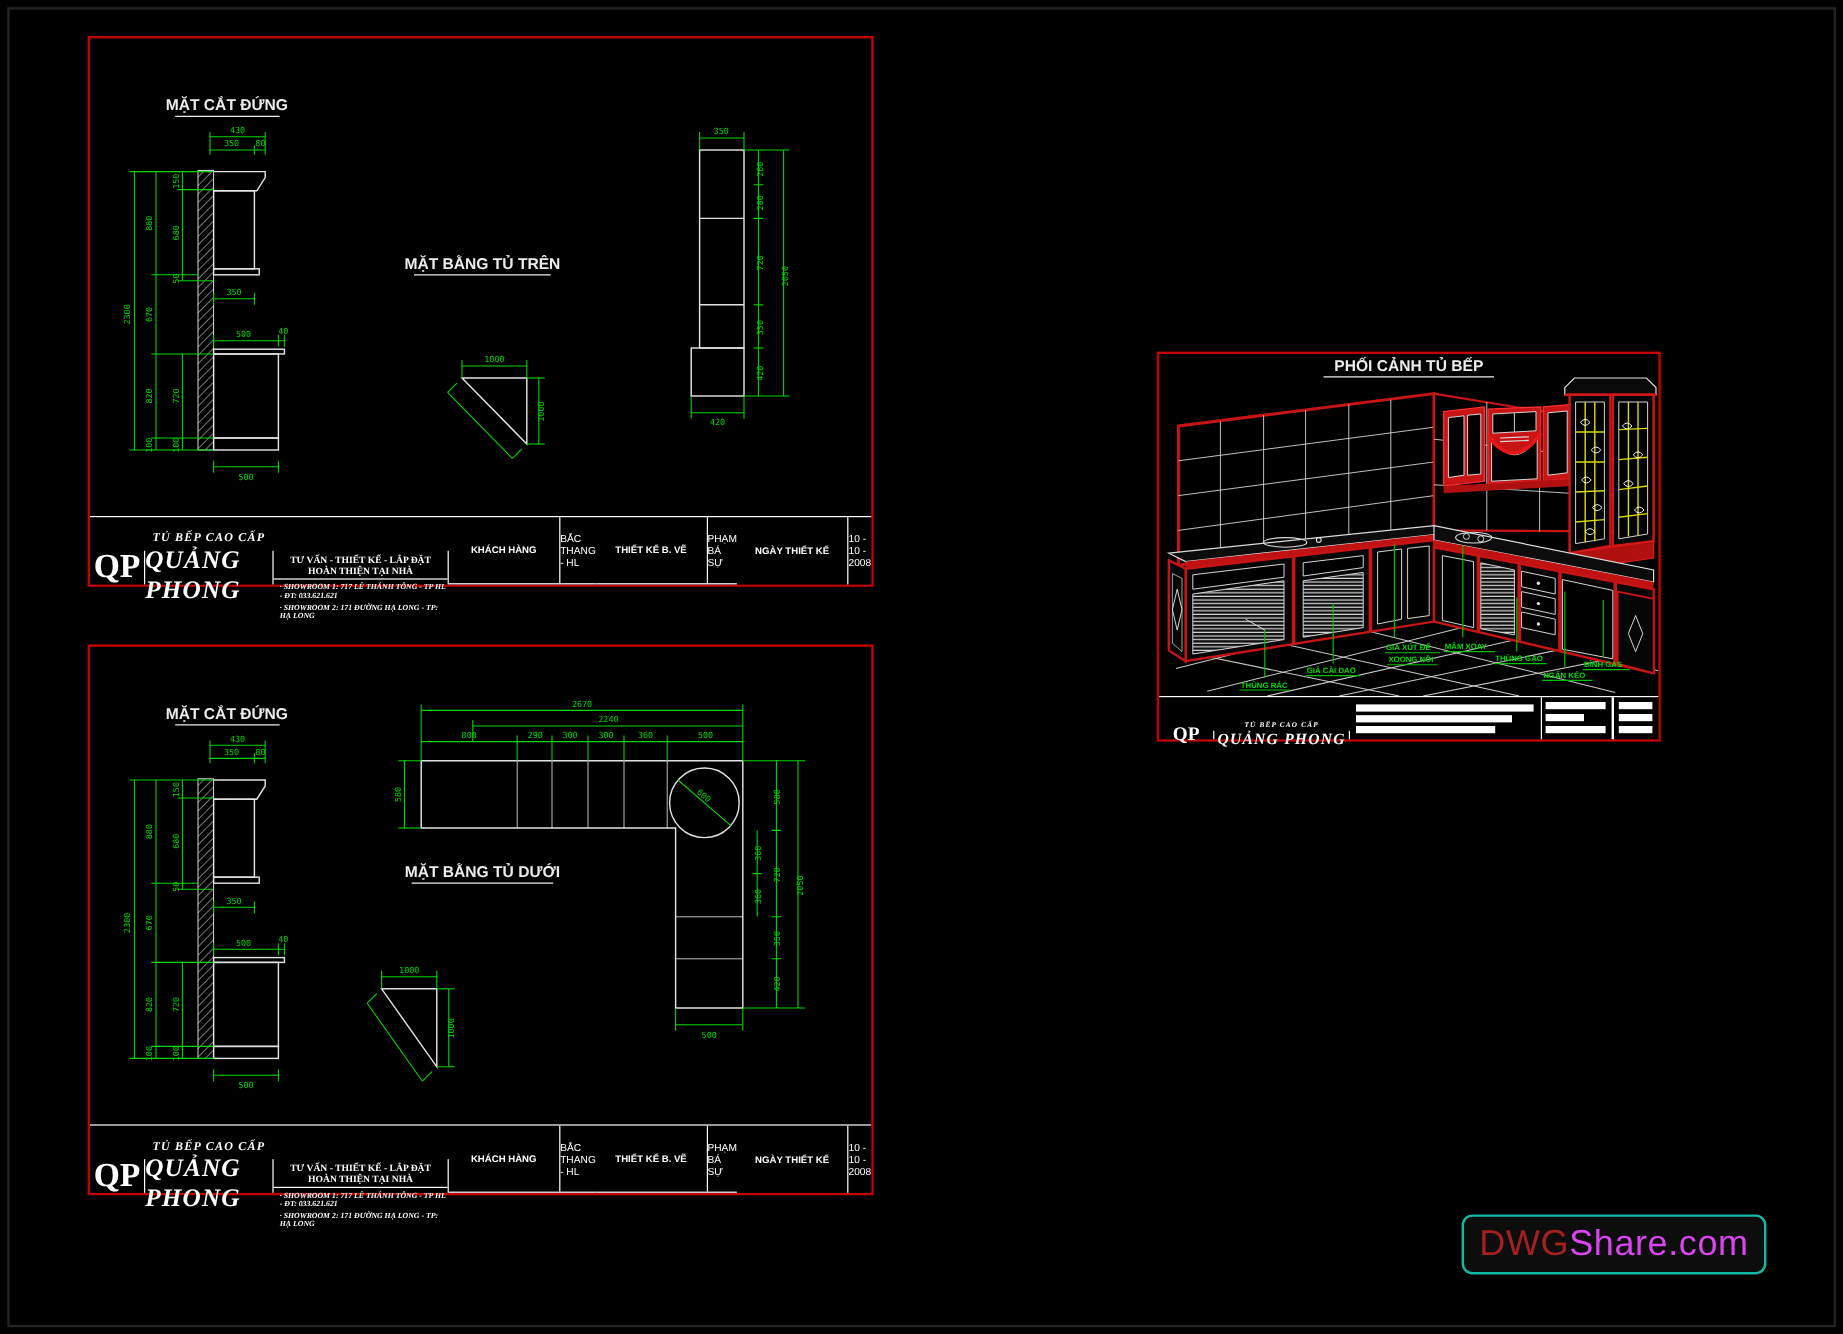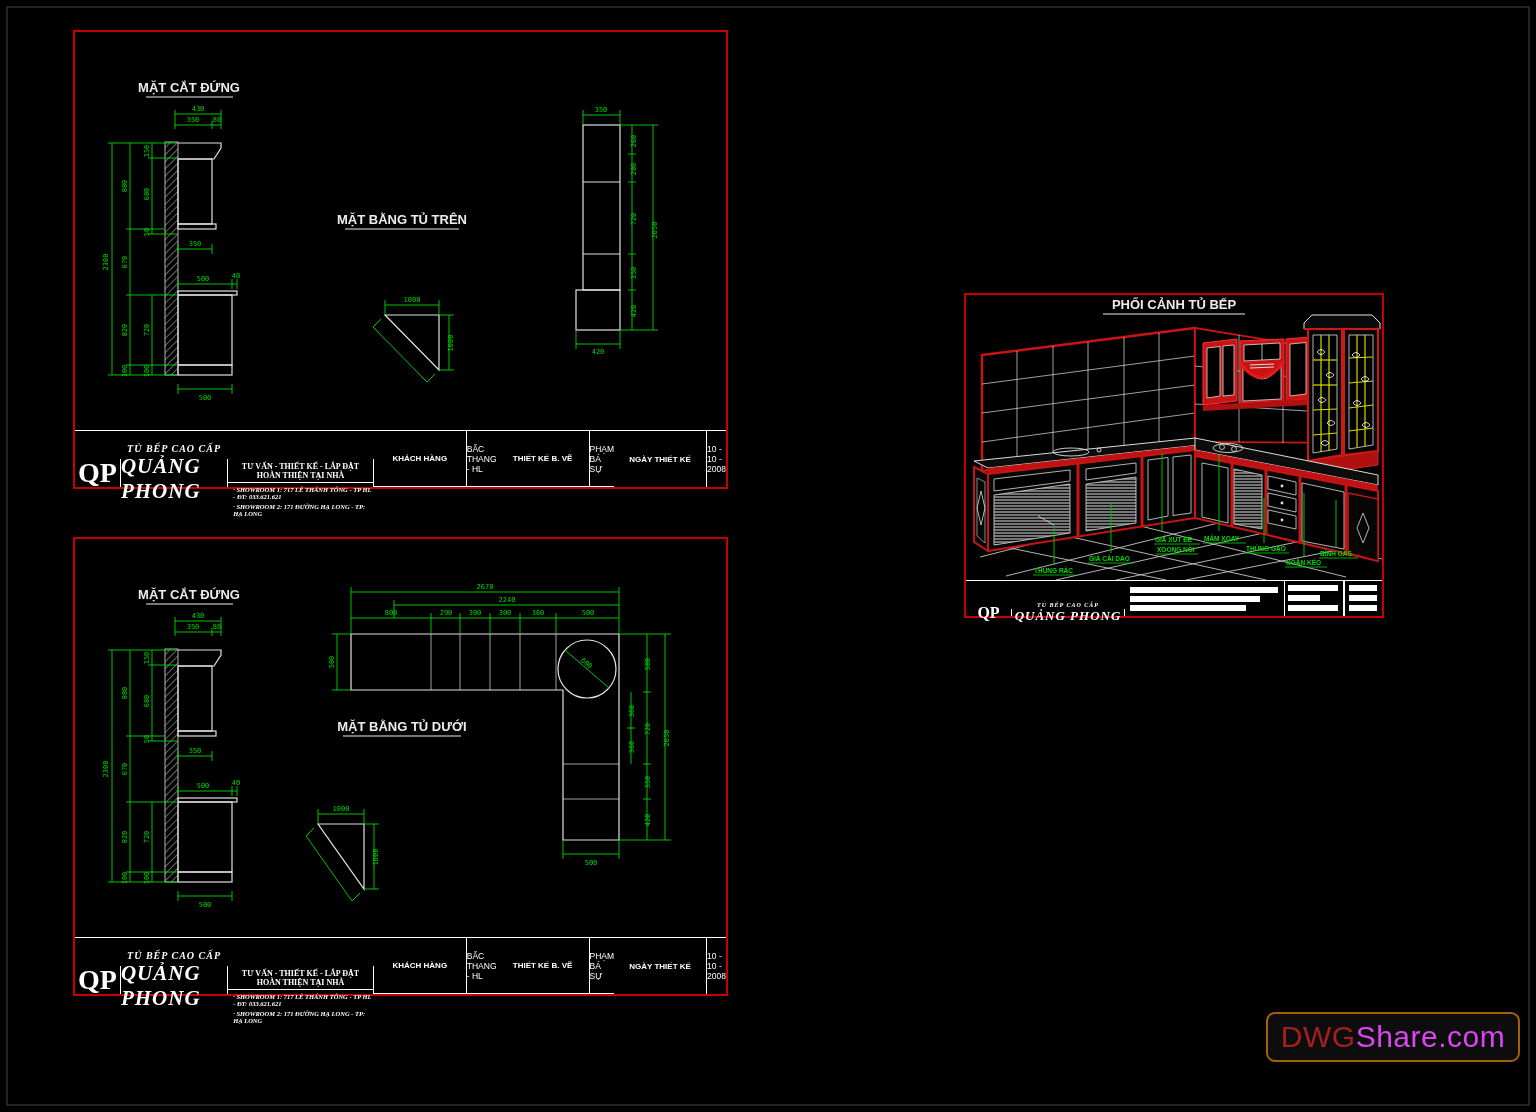--- a/index.html
+++ b/index.html
@@ -53,23 +53,23 @@
   .tbc .tb-brand .small{font-size:6px;}
   .tbc .tb-brand .big{font-size:13px;}
   .tbc-bars{width:160px;border-right:1.5px solid #fff;box-sizing:border-box;
       display:flex;flex-direction:column;justify-content:center;gap:3px;padding-left:5px;}
   .bar{height:6px;background:#fff;}
   .tbc-blocks{flex:1;position:relative;}
   .blk{position:absolute;background:#fff;}
   .vln{position:absolute;top:0;bottom:0;width:1.5px;background:#fff;}
   
   .watermark{position:absolute;left:1218px;top:1012px;width:250px;height:46px;
-      border:2px solid #a16207;border-radius:9px;background:#0d0d0d;
+      border:2px solid #14b8a6;border-radius:9px;background:#0d0d0d;
       display:flex;align-items:center;justify-content:center;
-      font-family:"Liberation Sans",sans-serif;font-size:30px;letter-spacing:0.5px;margin-left:48px;}
+      font-family:"Liberation Sans",sans-serif;font-size:30px;letter-spacing:0.5px;}
   .watermark .wm-red{color:#a32020;}
   .watermark .wm-gray{color:#d946ef;}
 </style>
 </head>
 <body>
 
 <div class="sheet-frame"></div>
 
 <div class="panel" id="panelA">
   <svg viewBox="0 0 651 398" width="651" height="398">

